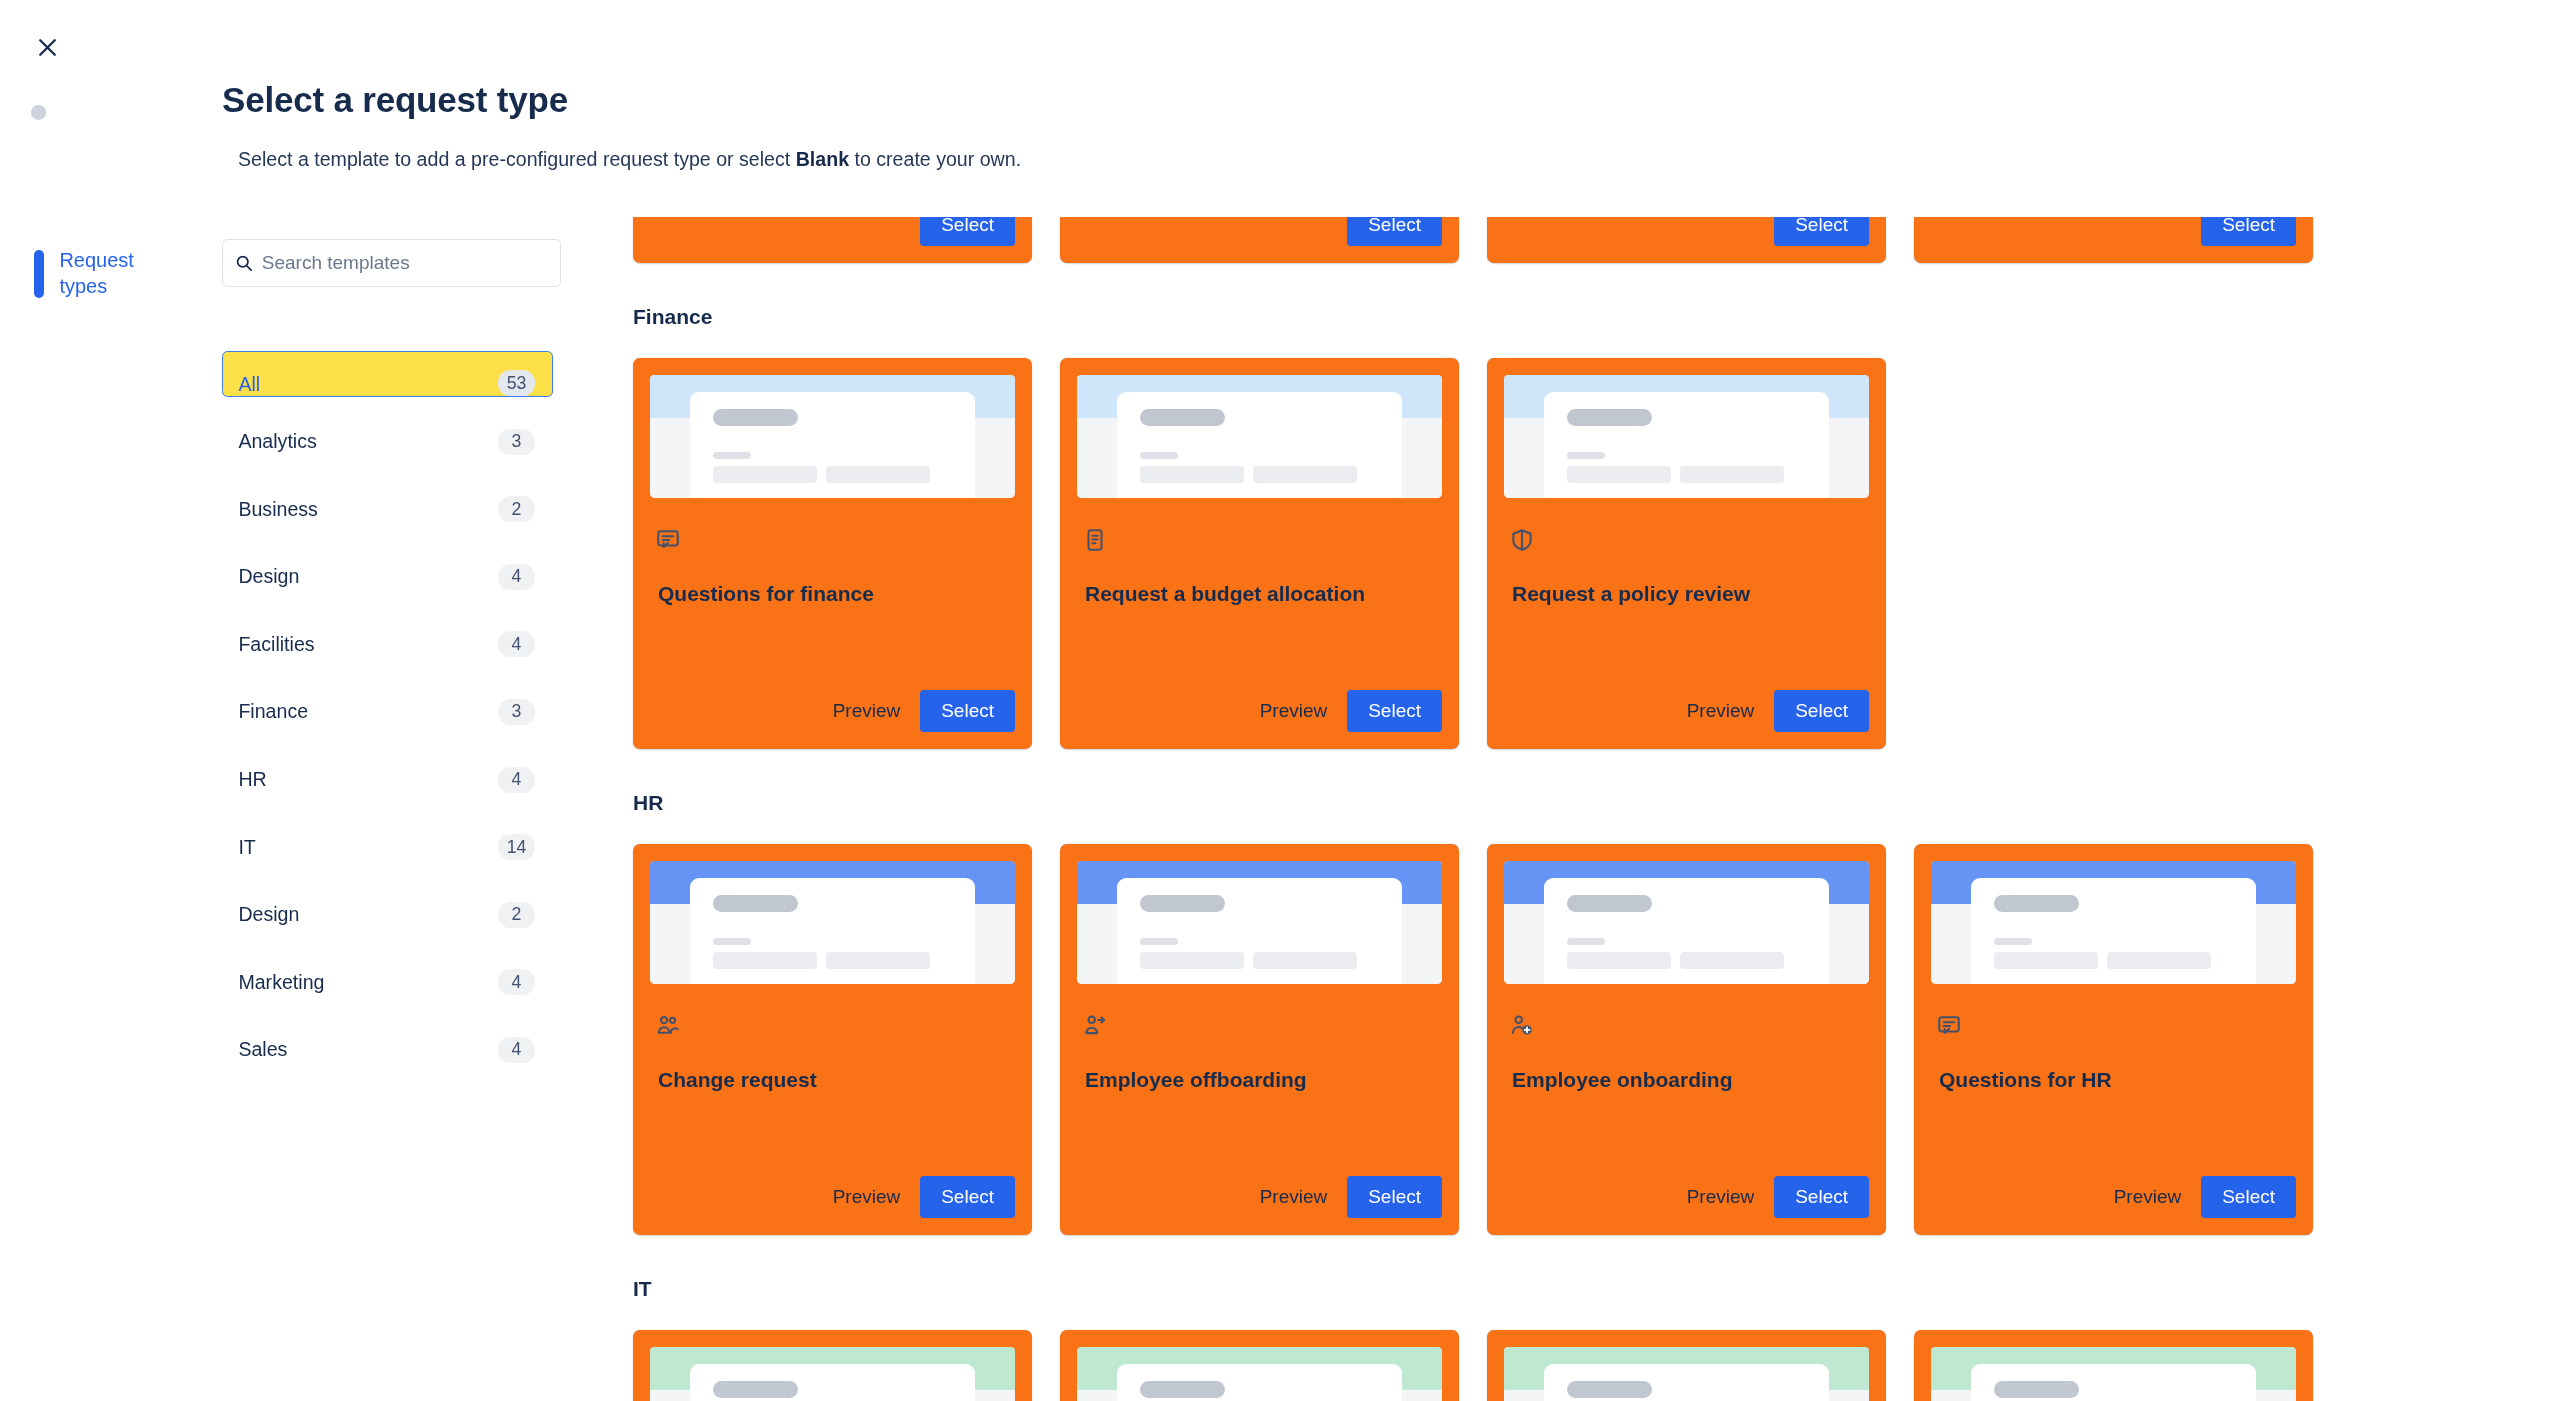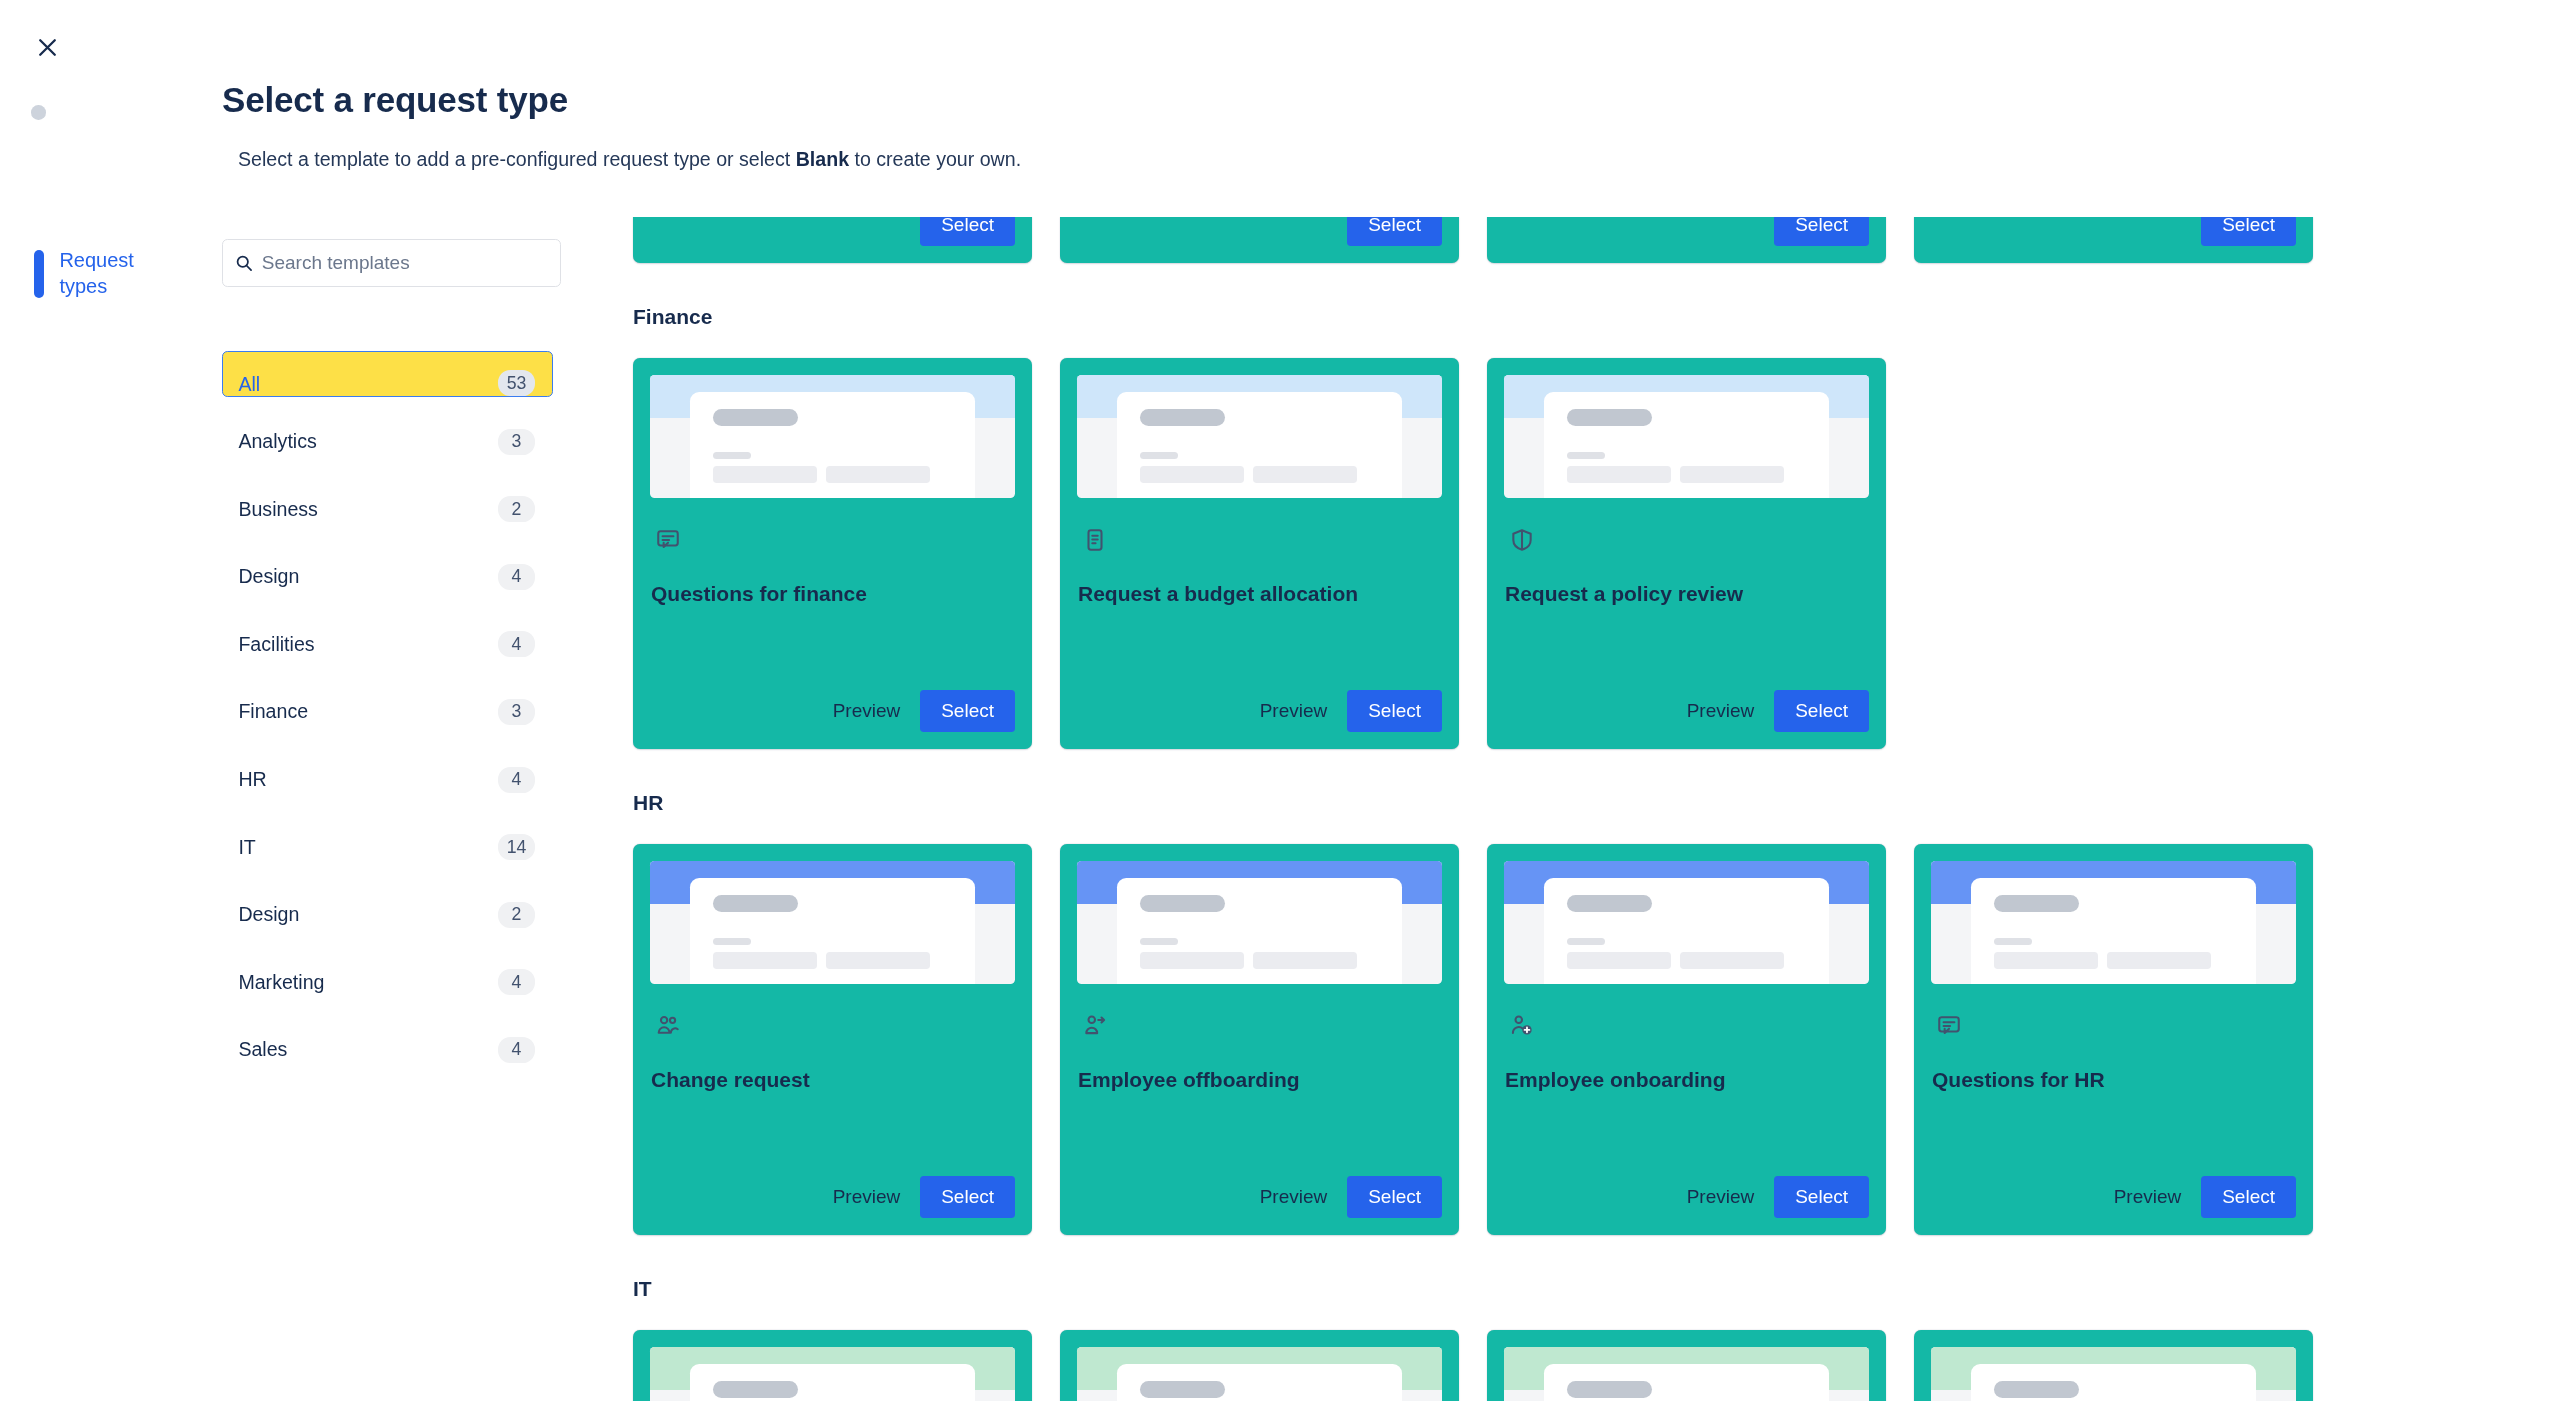--- a/index.html
+++ b/index.html
@@ -183,21 +183,21 @@
   .card-row {
     display: flex;
     gap: 28px;
     margin: 0 0 42px 48px;
   }
 
   
   .card {
     width: 399px;
     flex: none;
-    background: #14b8a6;
+    background: #f97316;
     border-radius: 7px;
     box-shadow: 0 0.8px 1.5px rgba(9,30,66,.16), 0 0 0.8px rgba(9,30,66,.22);
     padding: 17px 17px 17px 17px;
     display: flex;
     flex-direction: column;
     cursor: pointer;
   }
   .card.tall { height: 391px; }
 
   
@@ -237,21 +237,21 @@
   .card-icon {
     margin: 29px 0 0 4.6px;
     width: 26px;
     height: 26px;
     color: #42526e;
     flex: none;
   }
   .card-icon svg { display: block; }
 
   .card-title {
-    margin: 28px 0 0 1px;
+    margin: 28px 0 0 8px;
     font-size: 21px;
     font-weight: bold;
     color: #172b4d;
     line-height: 1.25;
   }
 
   .card-actions {
     margin-top: auto;
     display: flex;
     align-items: center;

